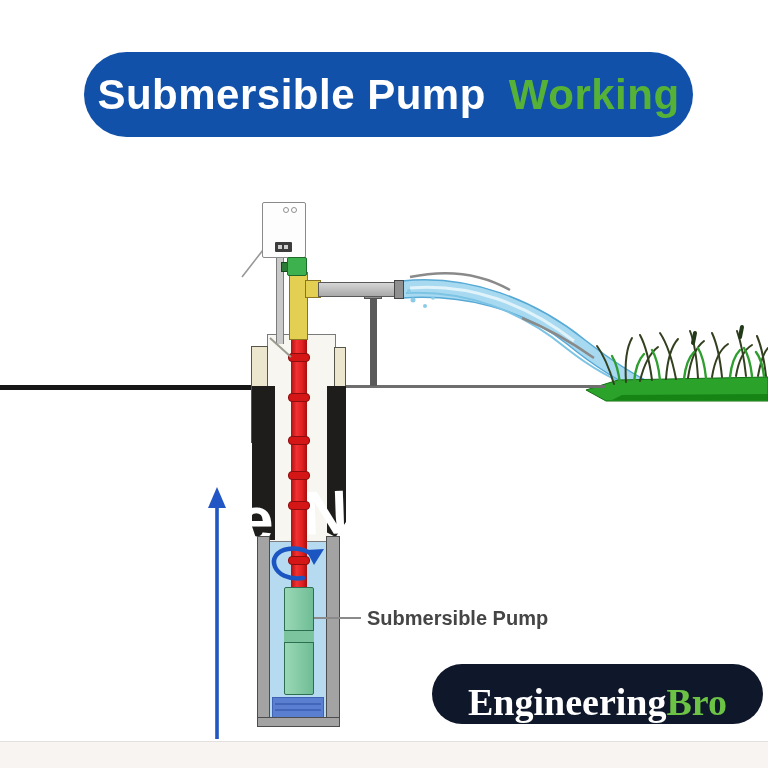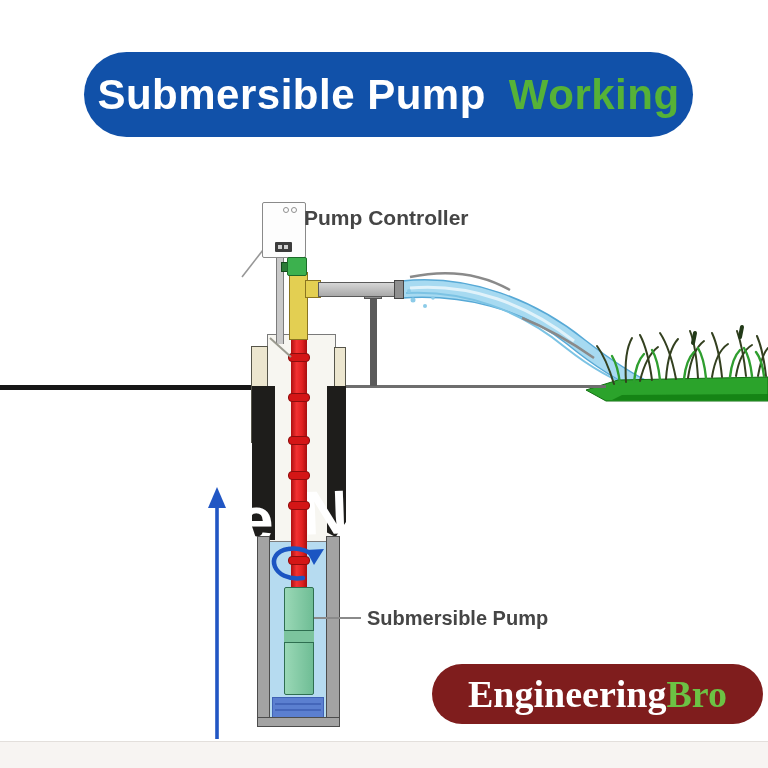--- a/index.html
+++ b/index.html
@@ -16,22 +16,22 @@
     background:#1151a9; border-radius:43px;
     display:flex; align-items:center; justify-content:center;
     z-index:12;
   }
   #title-banner .t-white { color:#ffffff; font-weight:bold; font-size:42px; letter-spacing:.5px; }
   #title-banner .t-green { color:#56b237; font-weight:bold; font-size:42px; margin-left:23px; letter-spacing:.5px; }
 
   
   #logo-pill {
     left:432px; top:664px; width:331px; height:60px;
-    background:#7f1d1d; border-radius:31px;
-    display:flex; align-items:center; justify-content:center;
+    background:#0f172a; border-radius:31px;
+    display:flex; align-items:flex-end; justify-content:center;
     z-index:12;
   }
   #logo-pill .l-white { color:#ffffff; font-family:"Liberation Serif", serif; font-weight:bold; font-size:38px; }
   #logo-pill .l-green { color:#6cc244; font-family:"Liberation Serif", serif; font-weight:bold; font-size:38px; }
 
   
   #ground-left  { left:0; top:385px; width:253px; height:5px; background:#161616; z-index:2; }
   #ground-right { left:346px; top:385px; width:260px; height:3px; background:#6e6e6e; z-index:2; }
   #bottom-strip { left:0; top:741px; width:768px; height:27px; background:#f7f4f2; border-top:1px solid #e3dfdc; z-index:1; }
 
@@ -215,21 +215,20 @@
 
     <path d="M303,578 C272,582 264,553 288,549 C298,547 308,551 315,556" fill="none" stroke="#1b55c2" stroke-width="4.5" stroke-linecap="round"></path>
     <polygon points="324,549 306,550 314,565" fill="#1b55c2"></polygon>
 
     <line x1="217" y1="739" x2="217" y2="505" stroke="#2156c4" stroke-width="3.6"></line>
     <polygon points="217,487 208,508 226,508" fill="#2156c4"></polygon>
 
     <line x1="314" y1="618" x2="361" y2="618" stroke="#8a8a8a" stroke-width="2"></line>
   </svg>
 
-  <div class="abs diagram-label" id="label-controller">Pump Controller</div>
   <div class="abs diagram-label" id="label-pump">Submersible Pump</div>
 
   <div class="abs" id="logo-pill">
     <span class="l-white">Engineering</span>
     <span class="l-green">Bro</span>
   </div>
 
 </div>
 
 </body></html>

